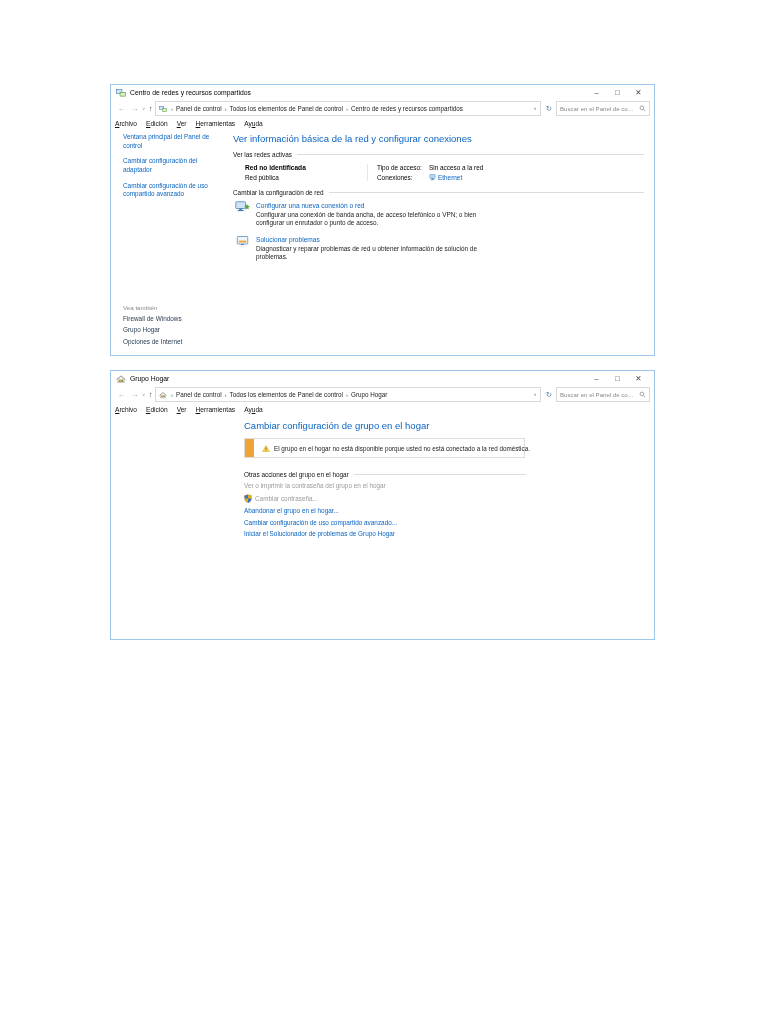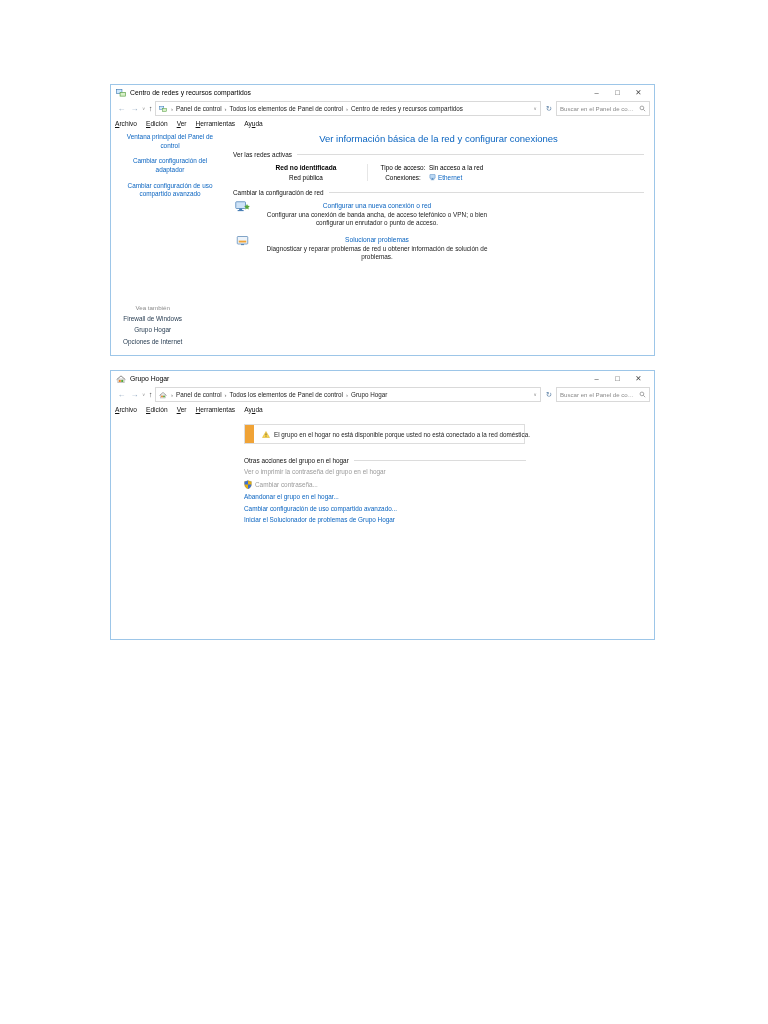--- a/index.html
+++ b/index.html
@@ -38,21 +38,21 @@
   .addr-dd{margin-left:auto;font-size:4.5px;color:#888;}
   .refresh{font-size:7.5px;color:#5a7fa5;margin:0 4px 0 5px;}
   .search-box{width:86px;height:13px;border:1px solid #d9d9d9;display:flex;align-items:center;padding:0 3px;flex:none;}
   .search-ph{font-size:6.1px;color:#8a8a8a;flex:1;white-space:nowrap;overflow:hidden;}
   .search-icon svg{width:7px;height:7px;display:block;}
 
   .menubar{display:flex;gap:9px;padding:3px 5px 2px 4px;font-size:6.6px;color:#111;}
   .menu-item{white-space:nowrap;}
 
   
-  .win1-body{display:flex;height:227px;text-align:center;}
+  .win1-body{display:flex;height:227px;}
   .sidebar{width:120px;flex:none;padding:4px 0 0 12px;box-sizing:border-box;position:relative;}
   .side-link{font-size:6.4px;color:var(--link_blue,#0a64c0);width:94px;margin-bottom:7px;line-height:1.35;}
   .see-also{position:absolute;bottom:7px;left:12px;}
   .see-also-label{font-size:6.2px;color:#8a8a8a;margin-bottom:4px;}
   .see-link{font-size:6.4px;color:var(--see_also_dark,#2c4055);margin-bottom:4.5px;}
 
   .main1{flex:1;padding:2px 10px 0 2px;}
   .page-heading{font-size:9.5px;font-weight:400;color:var(--heading_blue,#0a64c0);margin:2px 0 7px 0;}
   .sec{display:flex;align-items:center;margin:6px 0 4px 0;}
   .sec-label{font-size:6.4px;color:#111;white-space:nowrap;}
@@ -266,20 +266,21 @@
     </span>
   </div>
   <div class="menubar">
     <span class="menu-item"><u>A</u>rchivo</span>
     <span class="menu-item"><u>E</u>dición</span>
     <span class="menu-item"><u>V</u>er</span>
     <span class="menu-item"><u>H</u>erramientas</span>
     <span class="menu-item">Ay<u>u</u>da</span>
   </div>
   <div class="main2">
+    <div class="page-heading">Cambiar configuración de grupo en el hogar</div>
     <div class="warn-box">
       <span class="warn-bar"></span>
       <span class="warn-icon">
         <svg viewBox="0 0 16 14">
             <path d="M8 1 L15 13 H1 Z" fill="#ffd84d" stroke="#c79a00" stroke-width="0.8"></path>
             <rect x="7.3" y="5" width="1.4" height="4" fill="#333"></rect>
             <rect x="7.3" y="10" width="1.4" height="1.4" fill="#333"></rect>
           </svg>
       </span>
       <span class="warn-text">El grupo en el hogar no está disponible porque usted no está conectado a la red doméstica.</span>

